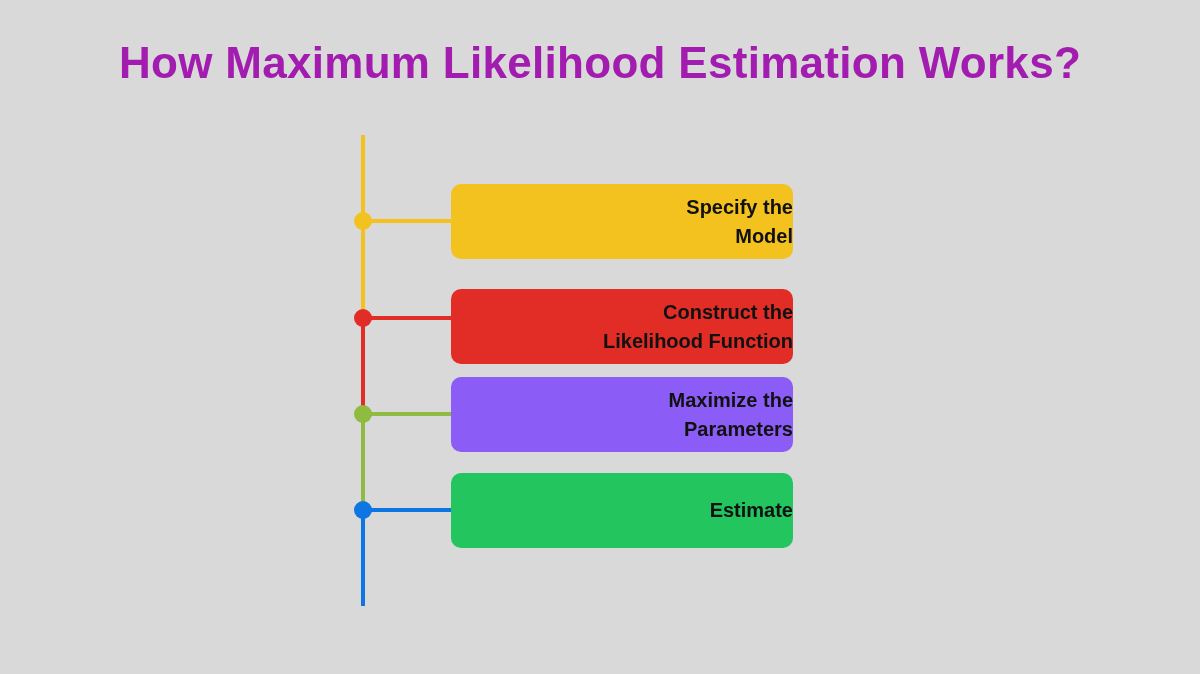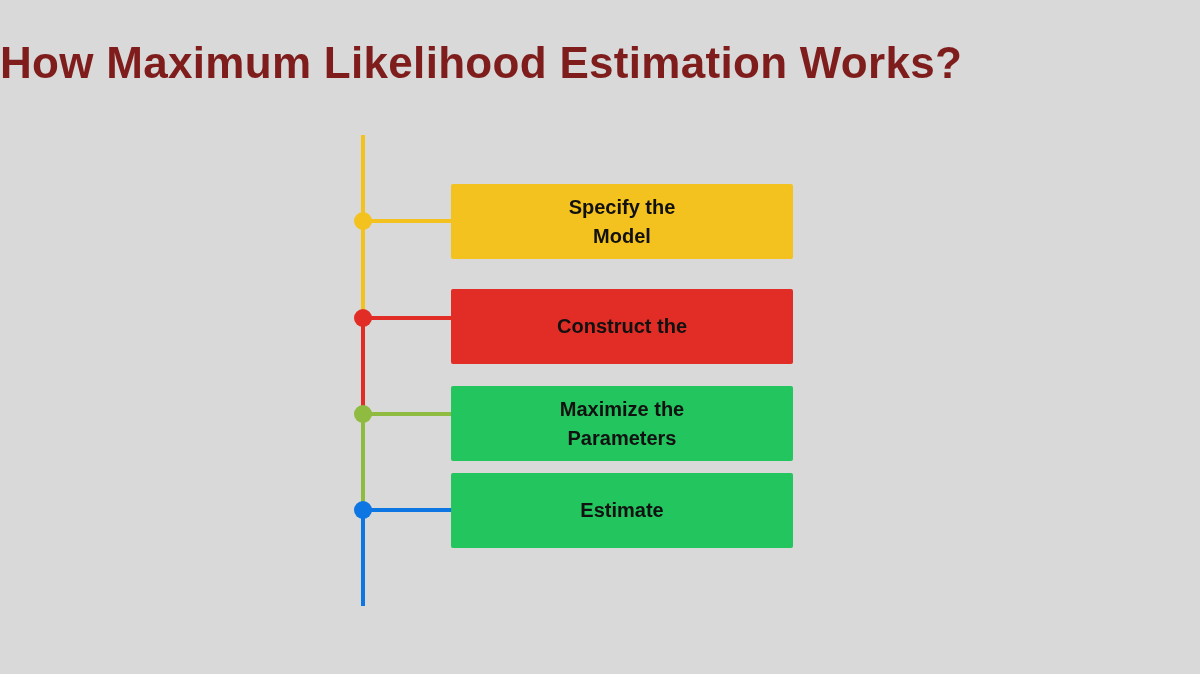--- a/index.html
+++ b/index.html
@@ -1,21 +1,21 @@
 <!DOCTYPE html>
 <html><head>
 <meta charset="utf-8">
 <style>
   html, body { margin:0; padding:0; }
   body { width:1200px; height:674px; background:#d9d9d9; position:relative; overflow:hidden; font-family:"Liberation Sans", sans-serif; }
-  .title { position:absolute; left:0; top:38px; width:1200px; font-size:44px; font-weight:bold; color:#7f1d1d; letter-spacing:0.3px; }
+  .title { position:absolute; left:0; top:38px; width:1200px; text-align:center; font-size:44px; font-weight:bold; color:#a21caf; letter-spacing:0.3px; }
   .seg { position:absolute; left:361px; width:4px; }
   .dot { position:absolute; width:18px; height:18px; border-radius:50%; left:354px; }
   .conn { position:absolute; left:362px; width:92px; height:4px; }
-  .box { position:absolute; left:451px; width:342px; height:75px; border-radius:2px; display:flex; flex-direction:column; justify-content:center; align-items:center; text-align:center; font-weight:bold; font-size:20px; line-height:29px; color:#111; }
+  .box { position:absolute; left:451px; width:342px; height:75px; border-radius:10px; display:flex; flex-direction:column; justify-content:center; align-items:flex-end; text-align:center; font-weight:bold; font-size:20px; line-height:29px; color:#111; }
 </style>
 </head>
 <body>
 
 <div class="title">How Maximum Likelihood Estimation Works?</div>
 
 <div>
   <div class="seg" style="top:135px;height:185px;background:#f4c21e;"></div>
   <div class="seg" style="top:318px;height:96px;background:#e12d25;"></div>
   <div class="seg" style="top:414px;height:96px;background:#8fbb40;"></div>
@@ -31,20 +31,21 @@
   <div class="dot" style="top:405px;background:#8fbb40;"></div>
   <div class="dot" style="top:501px;background:#0d76e3;"></div>
 </div>
 
 <div class="box" style="top:184px;background:#f4c21e;">
   <span>Specify the</span>
   <span>Model</span>
 </div>
 <div class="box" style="top:289px;background:#e12d25;">
   <span>Construct the</span>
+  <span>Likelihood Function</span>
 </div>
-<div class="box" style="top:386px;background:#22c55e;">
+<div class="box" style="top:377px;background:#8b5cf6;">
   <span>Maximize the</span>
   <span>Parameters</span>
 </div>
 <div class="box" style="top:473px;background:#22c55e;">
   <span>Estimate</span>
 </div>
 
 </body></html>

